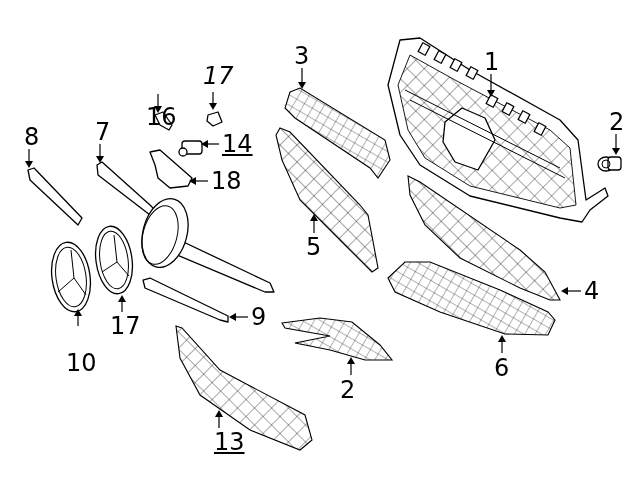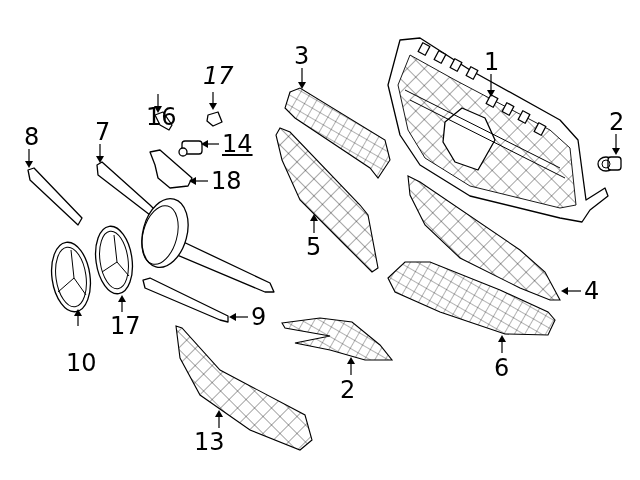--- a/index.html
+++ b/index.html
@@ -156,17 +156,17 @@
 <div class="callout" style="left:294px;top:44px;">3</div>
 <div class="callout" style="left:584px;top:279px;">4</div>
 <div class="callout" style="left:306px;top:235px;">5</div>
 <div class="callout" style="left:494px;top:356px;">6</div>
 <div class="callout" style="left:95px;top:120px;">7</div>
 <div class="callout" style="left:24px;top:125px;">8</div>
 <div class="callout" style="left:251px;top:305px;">9</div>
 <div class="callout" style="left:66px;top:328px;margin-top:23px;">10</div>
 <div class="callout" style="left:110px;top:314px;">17</div>
 <div class="callout" style="left:340px;top:378px;">2</div>
-<div class="callout" style="left:194px;top:430px;">13</div>
+<div class="callout" style="left:214px;top:430px;text-decoration:underline;">13</div>
 <div class="callout" style="left:222px;top:132px;text-decoration:underline;">14</div>
 <div class="callout" style="left:211px;top:169px;">18</div>
 <div class="callout" style="left:146px;top:70px;margin-top:35px;">16</div>
 <div class="callout" style="left:203px;top:64px;font-style:italic;">17</div>
 
 </body></html>

